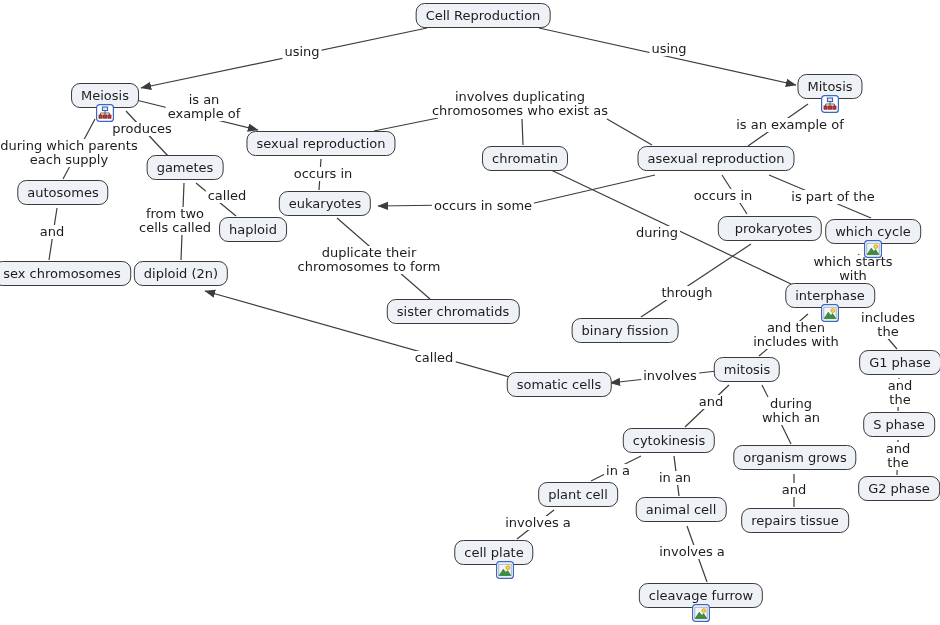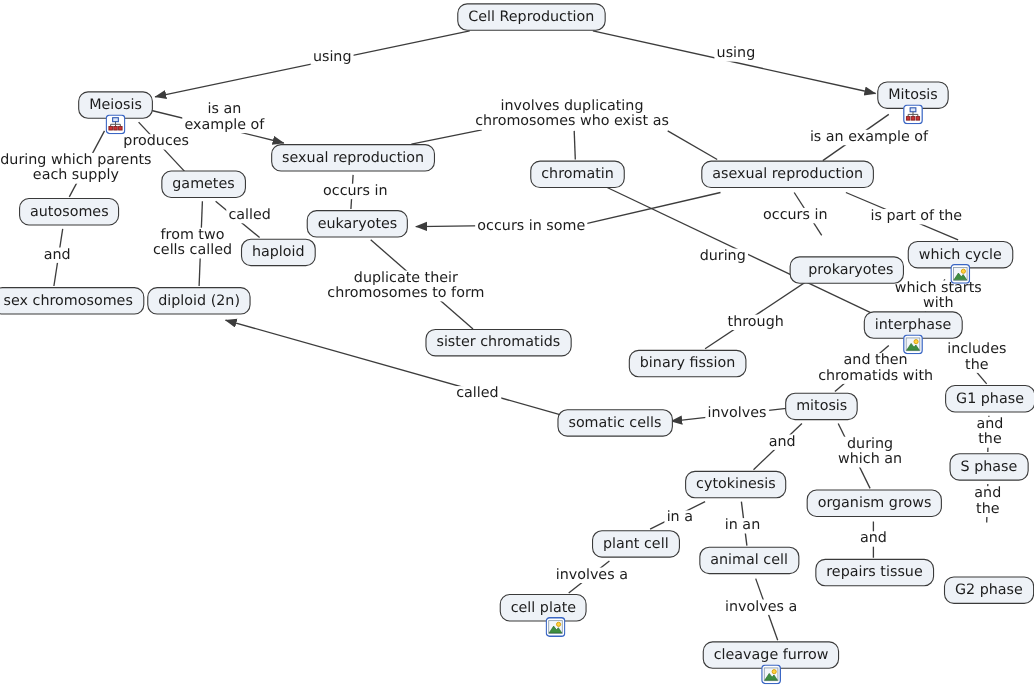--- a/index.html
+++ b/index.html
@@ -83,21 +83,21 @@
       <div class="phrase" style="left: 483px; top: 206px;">occurs in some</div>
       <div class="phrase" style="left: 369px; top: 260px;">duplicate their
 chromosomes to form</div>
       <div class="phrase" style="left: 790px; top: 125px;">is an example of</div>
       <div class="phrase" style="left: 723px; top: 196px;">occurs in</div>
       <div class="phrase" style="left: 833px; top: 197px;">is part of the</div>
       <div class="phrase" style="left: 657px; top: 233px;">during</div>
       <div class="phrase" style="left: 687px; top: 293px;">through</div>
       <div class="phrase" style="left: 853px; top: 269px;">which starts with</div>
       <div class="phrase" style="left: 796px; top: 335px;">and then
-chromatids with</div>
+includes with</div>
       <div class="phrase" style="left: 888px; top: 325px;">includes the</div>
       <div class="phrase" style="left: 900px; top: 393px;">and the</div>
       <div class="phrase" style="left: 898px; top: 456px;">and the</div>
       <div class="phrase" style="left: 434px; top: 358px;">called</div>
       <div class="phrase" style="left: 670px; top: 376px;">involves</div>
       <div class="phrase" style="left: 711px; top: 402px;">and</div>
       <div class="phrase" style="left: 791px; top: 411px;">during
 which an</div>
       <div class="phrase" style="left: 794px; top: 490px;">and</div>
       <div class="phrase" style="left: 618px; top: 471px;">in a</div>
@@ -131,21 +131,21 @@
       </span>
       <div class="node" style="left: 321px; top: 131px;">sexual reproduction</div>
       <div class="node" style="left: 185px; top: 155px;">gametes</div>
       <div class="node" style="left: 63px; top: 180px;">autosomes</div>
       <div class="node" style="left: 62px; top: 261px;">sex chromosomes</div>
       <div class="node" style="left: 253px; top: 217px;">haploid</div>
       <div class="node" style="left: 181px; top: 261px;">diploid (2n)</div>
       <div class="node" style="left: 325px; top: 191px;">eukaryotes</div>
       <div class="node" style="left: 525px; top: 146px;">chromatin</div>
       <div class="node" style="left: 716px; top: 146px;">asexual reproduction</div>
-      <div class="node" style="left: 770px; top: 233px; padding-left: 16px;">prokaryotes</div>
+      <div class="node" style="left: 770px; top: 216px; padding-left: 16px;">prokaryotes</div>
       <div class="node" style="left: 873px; top: 219px;">which cycle</div>
       <span class="icon" style="left: 873px; top: 240px;">
         <svg viewBox="0 0 18 18">
           <rect x="0.6" y="0.6" width="16.8" height="16.8" rx="3" fill="#ffffff" stroke="#3a66c4" stroke-width="1.2"></rect>
           <rect x="2.8" y="3.2" width="12.4" height="11.6" fill="#f2f6fa" stroke="#90a0b0" stroke-width="0.8"></rect>
           <circle cx="11.8" cy="6.6" r="1.9" fill="#ffd23e" stroke="#d89b00" stroke-width="0.8"></circle>
           <path d="M3.2 14.4 L7.3 8.2 L9.9 11.6 L11.6 9.6 L14.8 14.4 Z" fill="#3e8e41" stroke="#2a6b2d" stroke-width="0.6"></path>
         </svg>
       </span>
       <div class="node" style="left: 830px; top: 283px;">interphase</div>
@@ -179,15 +179,15 @@
       <span class="icon" style="left: 701px; top: 604px;">
         <svg viewBox="0 0 18 18">
           <rect x="0.6" y="0.6" width="16.8" height="16.8" rx="3" fill="#ffffff" stroke="#3a66c4" stroke-width="1.2"></rect>
           <rect x="2.8" y="3.2" width="12.4" height="11.6" fill="#f2f6fa" stroke="#90a0b0" stroke-width="0.8"></rect>
           <circle cx="11.8" cy="6.6" r="1.9" fill="#ffd23e" stroke="#d89b00" stroke-width="0.8"></circle>
           <path d="M3.2 14.4 L7.3 8.2 L9.9 11.6 L11.6 9.6 L14.8 14.4 Z" fill="#3e8e41" stroke="#2a6b2d" stroke-width="0.6"></path>
         </svg>
       </span>
       <div class="node" style="left: 900px; top: 350px;">G1 phase</div>
       <div class="node" style="left: 899px; top: 412px;">S phase</div>
-      <div class="node" style="left: 899px; top: 476px; margin-top: 48px;">G2 phase</div>
+      <div class="node" style="left: 899px; top: 476px;">G2 phase</div>
     </div>
 </div>
 
 </body></html>

